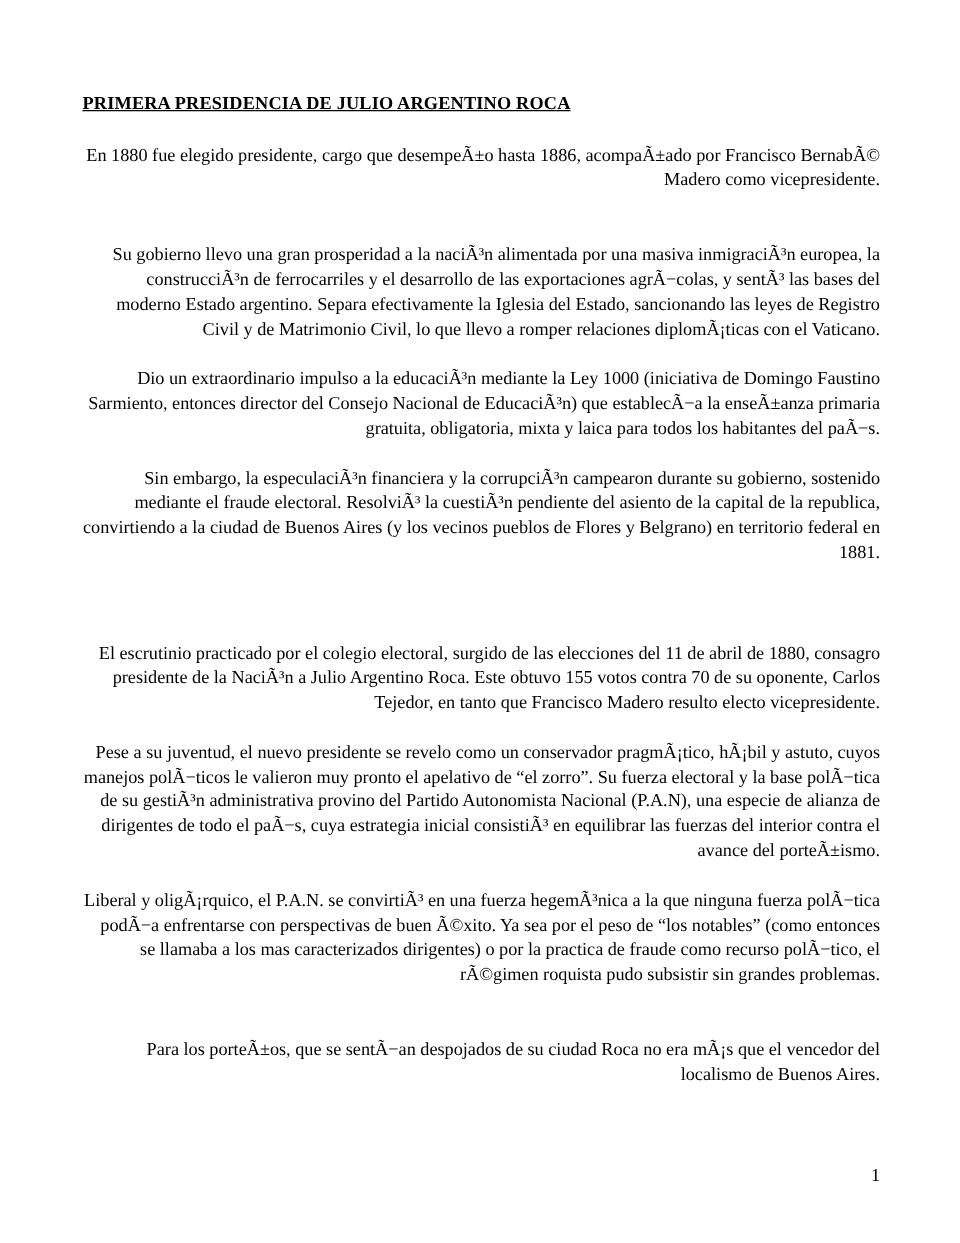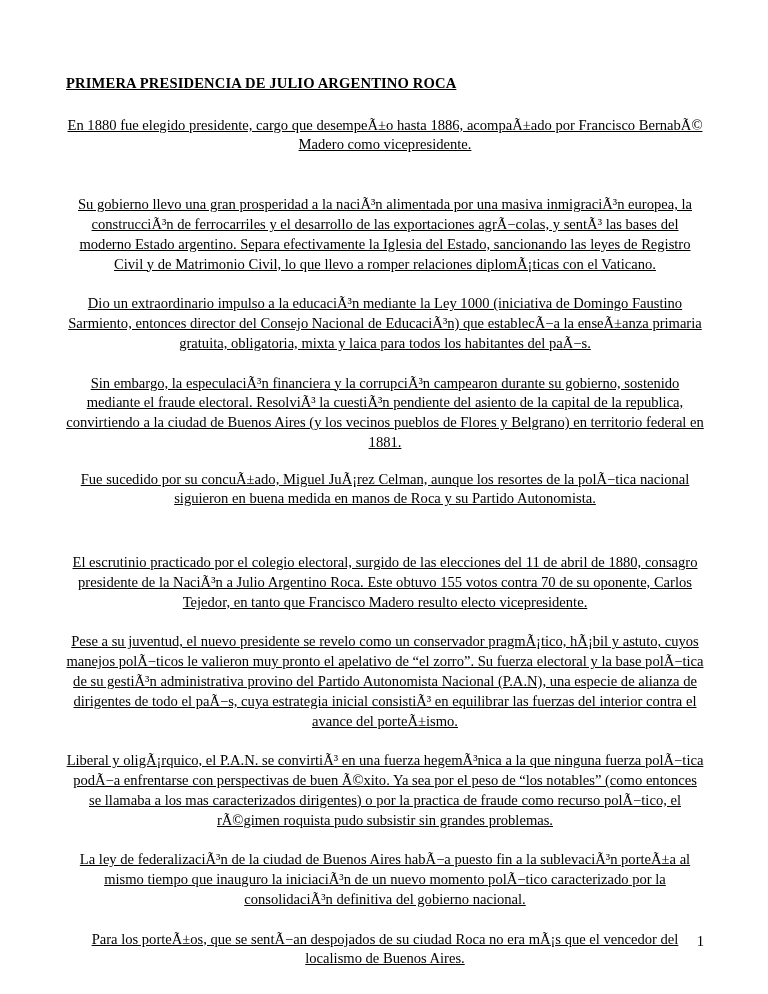--- a/index.html
+++ b/index.html
@@ -30,23 +30,22 @@
     font-weight: bold;
     text-decoration: underline;
     letter-spacing: 0.15px;
     line-height: 1.35;
     margin: 0;
   }
   .para {
     font-size: 14.6px;
     line-height: 1.355;
     margin: 0;
-    text-align: center;
+    text-align: right;
     letter-spacing: -0.01px;
-    text-decoration: underline;
   }
   
   .gap-sm { height: 17px; }
   .gap-md { height: 20px; }
   .gap-lg { height: 22px; }
 
   .page-number {
     position: absolute;
     right: 64px;
     top: 934px;
@@ -76,40 +75,38 @@
     <div class="gap-md"></div>
 
     <div class="para">Dio un extraordinario impulso a la educaciÃ³n mediante la Ley 1000 (iniciativa de Domingo Faustino Sarmiento, entonces director del Consejo Nacional de EducaciÃ³n) que establecÃ−a la enseÃ±anza primaria gratuita, obligatoria, mixta y laica para todos los habitantes del paÃ−s.</div>
 
     <div class="gap-md"></div>
 
     <div class="para">Sin embargo, la especulaciÃ³n financiera y la corrupciÃ³n campearon durante su gobierno, sostenido mediante el fraude electoral. ResolviÃ³ la cuestiÃ³n pendiente del asiento de la capital de la republica, convirtiendo a la ciudad de Buenos Aires (y los vecinos pueblos de Flores y Belgrano) en territorio federal en 1881.</div>
 
     <div class="gap-sm"></div>
 
-    <div class="para">Fue sucedido por su concuÃ±ado, Miguel JuÃ¡rez Celman, aunque los resortes de la polÃ−tica nacional siguieron en buena medida en manos de Roca y su Partido Autonomista.</div>
 
     <div class="gap-lg"></div>
 
 
     <div class="gap-lg"></div>
 
     <div class="para">El escrutinio practicado por el colegio electoral, surgido de las elecciones del 11 de abril de 1880, consagro presidente de la NaciÃ³n a Julio Argentino Roca. Este obtuvo 155 votos contra 70 de su oponente, Carlos Tejedor, en tanto que Francisco Madero resulto electo vicepresidente.</div>
 
     <div class="gap-md"></div>
 
     <div class="para">Pese a su juventud, el nuevo presidente se revelo como un conservador pragmÃ¡tico, hÃ¡bil y astuto, cuyos manejos polÃ−ticos le valieron muy pronto el apelativo de “el zorro”. Su fuerza electoral y la base polÃ−tica de su gestiÃ³n administrativa provino del Partido Autonomista Nacional (P.A.N), una especie de alianza de dirigentes de todo el paÃ−s, cuya estrategia inicial consistiÃ³ en equilibrar las fuerzas del interior contra el avance del porteÃ±ismo.</div>
 
     <div class="gap-md"></div>
 
     <div class="para">Liberal y oligÃ¡rquico, el P.A.N. se convirtiÃ³ en una fuerza hegemÃ³nica a la que ninguna fuerza polÃ−tica podÃ−a enfrentarse con perspectivas de buen Ã©xito. Ya sea por el peso de “los notables” (como entonces se llamaba a los mas caracterizados dirigentes) o por la practica de fraude como recurso polÃ−tico, el rÃ©gimen roquista pudo subsistir sin grandes problemas.</div>
 
     <div class="gap-md"></div>
 
-    <div class="para">La ley de federalizaciÃ³n de la ciudad de Buenos Aires habÃ−a puesto fin a la sublevaciÃ³n porteÃ±a al mismo tiempo que inauguro la iniciaciÃ³n de un nuevo momento polÃ−tico caracterizado por la consolidaciÃ³n definitiva del gobierno nacional.</div>
 
     <div class="gap-md"></div>
 
     <div class="para">Para los porteÃ±os, que se sentÃ−an despojados de su ciudad Roca no era mÃ¡s que el vencedor del localismo de Buenos Aires.</div>
 
   </div>
 
   <div class="page-number">1</div>
 </div>
 

